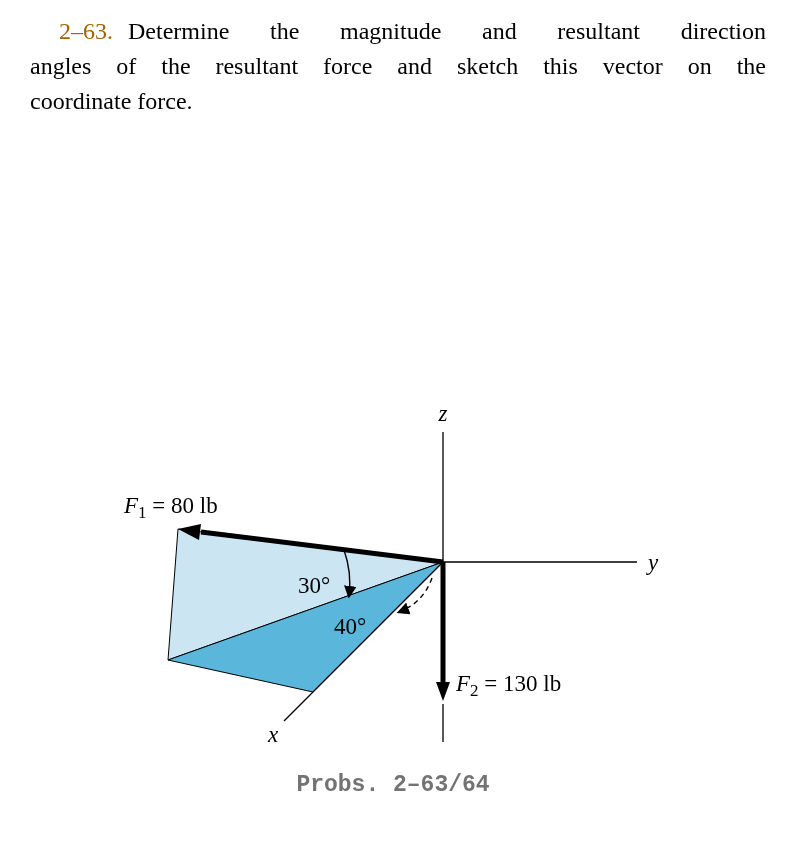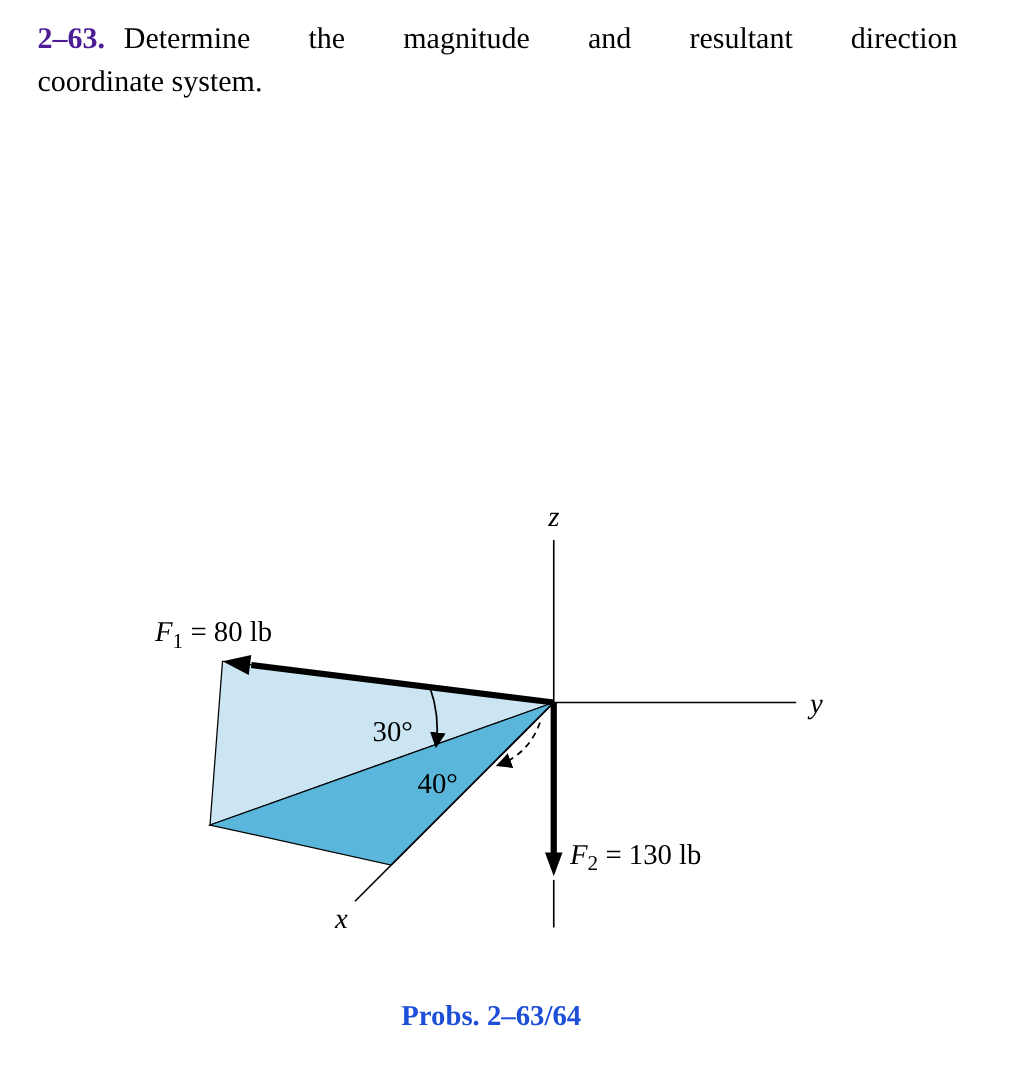--- a/index.html
+++ b/index.html
@@ -24,58 +24,61 @@
     line-height: 35px;
   }
   .problem { margin: 0 0 22px 0; }
   .jline {
     display: block;
     text-align: justify;
     text-align-last: justify;
   }
   .lline { display: block; }
   .prob-num {
-    color: #4c1d95;
-    font-weight: bold;
+    color: #a16207;
+    font-weight: normal;
     margin-right: 15px;
+    margin-left: 29px;
   }
   .force-sym { font-weight: bold; }
   sub {
     font-size: 68%;
     line-height: 0;
   }
   .fig {
     position: absolute;
     left: 0;
     top: 0;
   }
   .figtext {
     font-family: "Liberation Serif", serif;
     font-size: 23px;
     fill: #000;
   }
   .it { font-style: italic; }
   .caption {
     position: absolute;
-    top: 800px;
+    top: 772px;
     left: 0;
     width: 786px;
     text-align: center;
-    color: #1d4ed8;
+    color: #737373;
     font-weight: bold;
     font-size: 23px;
+    font-family: Liberation Mono, monospace;
   }
 </style>
 </head>
 <body>
 
 <div class="textblock">
   <p class="problem">
     <span class="jline"><span class="prob-num">2–63.</span><span>Determine the magnitude and resultant direction</span></span>
-    <span class="lline">coordinate system.</span>
+    <span class="jline">angles of the resultant force and sketch this vector on the</span>
+    <span class="lline">coordinate force.</span>
   </p>
   <p class="problem">
   </p>
 </div>
 
 <svg class="fig" width="812" height="852" viewBox="0 0 812 852">
   <defs>
     <marker id="ah" viewBox="0 0 10 10" refX="8" refY="5" markerWidth="9" markerHeight="9" orient="auto-start-reverse">
       <path d="M0,0 L10,5 L0,10 z" fill="#000"></path>
     </marker>

